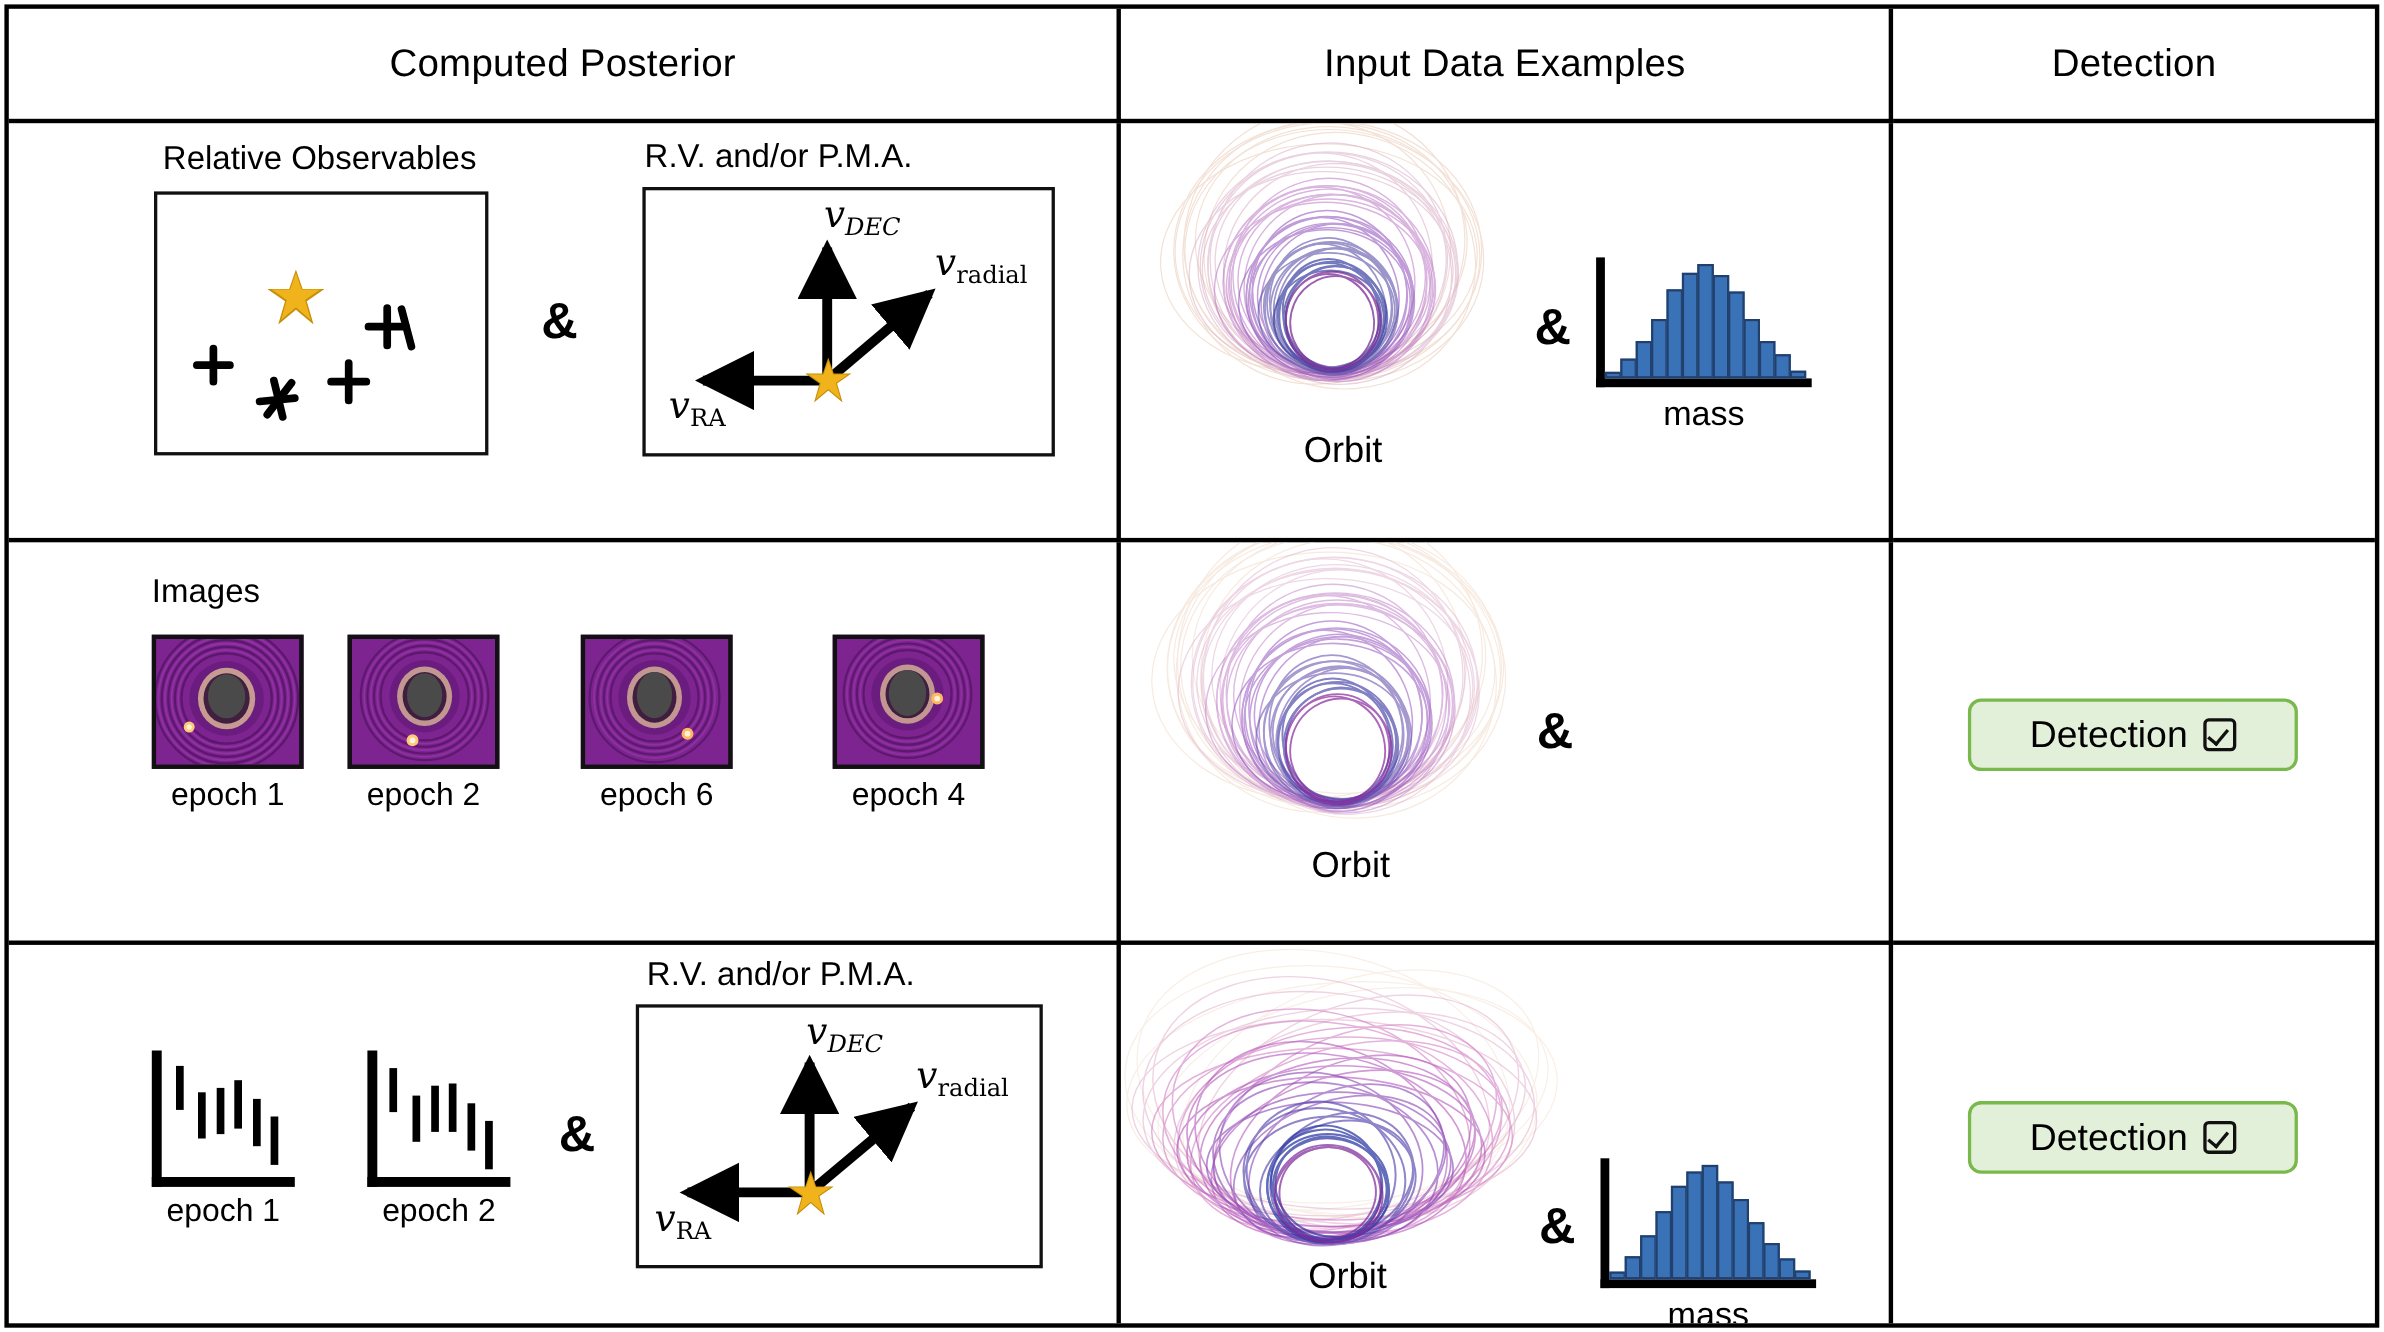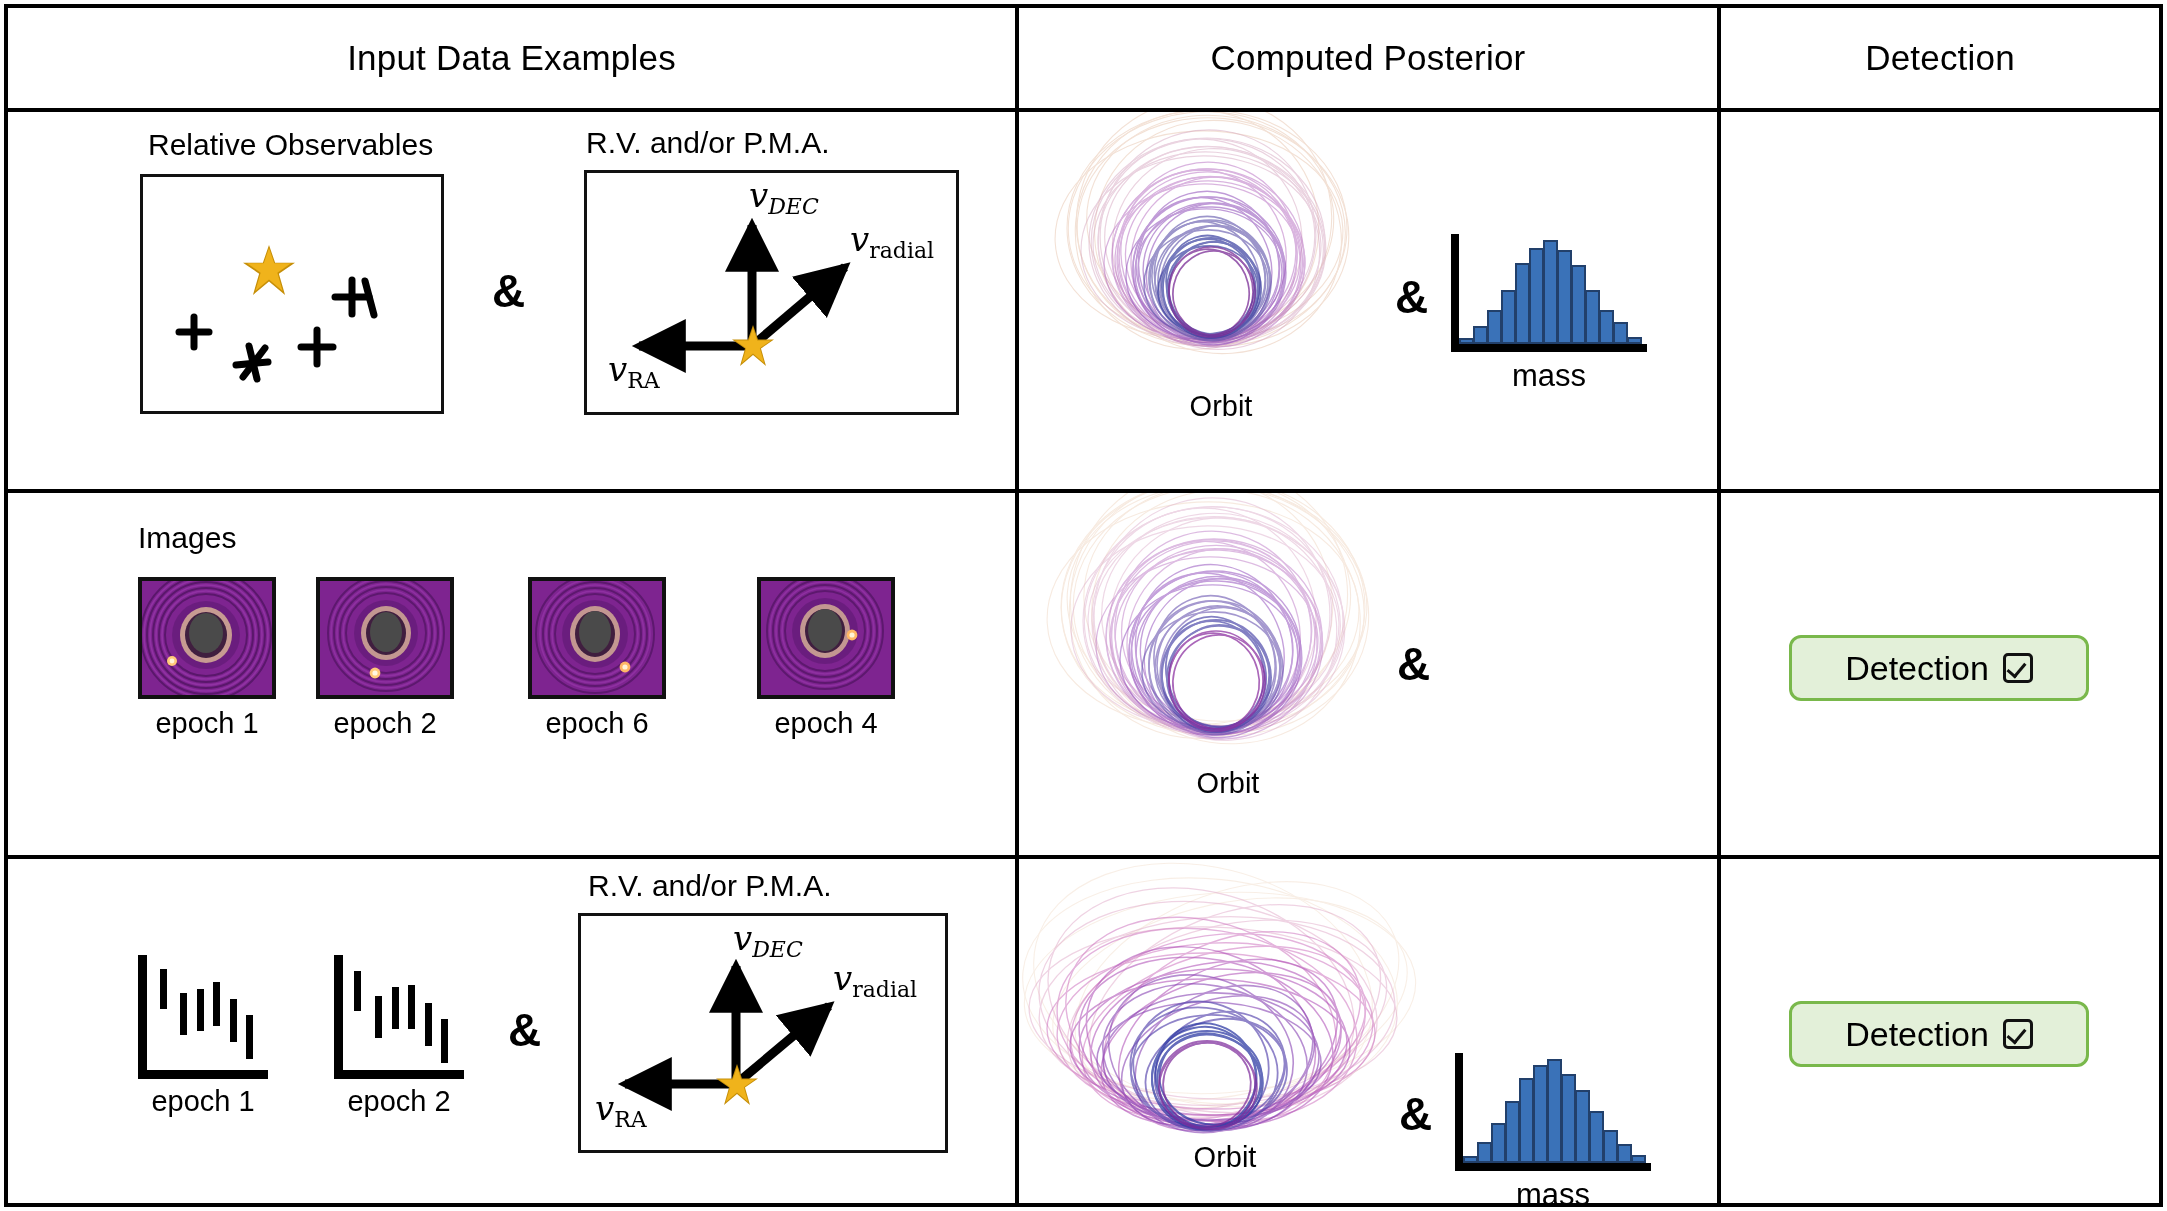--- a/index.html
+++ b/index.html
@@ -167,35 +167,35 @@
     bottom: 8px;
     box-sizing: border-box;
     background: #3A72B8;
     border: 2px solid #22406B;
   }
   .hist-label { text-align: center; font-size: 31px; margin-top: 6px; }
 
   
   .orbit { position: absolute; }
   .orbit svg { display: block; }
-  .orbit-label { text-align: center; font-size: 29px; margin-top: -2px;}
+  .orbit-label { text-align: center; font-size: 33px; margin-top: -2px;}
   .cross {
     position: absolute;
   }
 </style>
 </head>
 <body>
 
 <div class="figure">
 
   <div class="cell hdr">
+    <span class="hdr-text">Computed Posterior</span>
+  </div>
+  <div class="cell hdr">
     <span class="hdr-text">Input Data Examples</span>
-  </div>
-  <div class="cell hdr">
-    <span class="hdr-text">Computed Posterior</span>
   </div>
   <div class="cell hdr lastcol">
     <span class="hdr-text">Detection</span>
   </div>
 
   <div class="cell">
 
     <div class="panel-title" style="left:140px; top:16px;">Relative Observables</div>
     <div class="framebox" style="left:132px; top:62px; width:304px; height:240px;">
 

